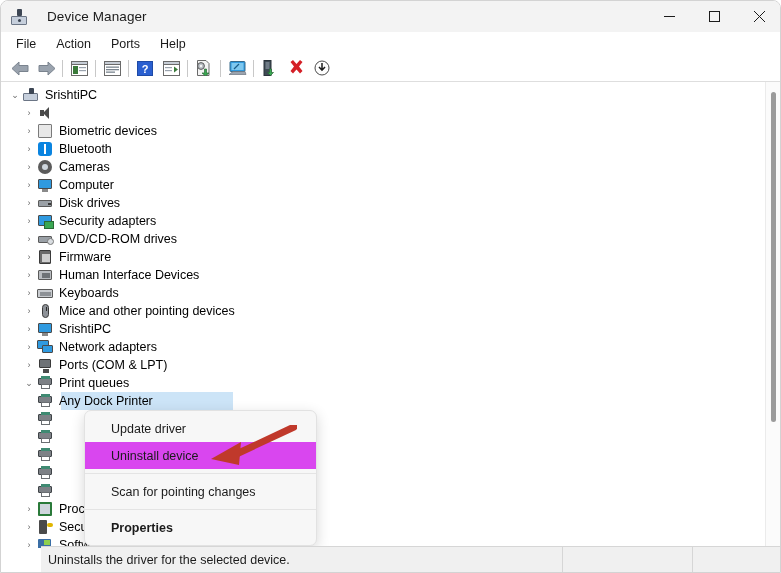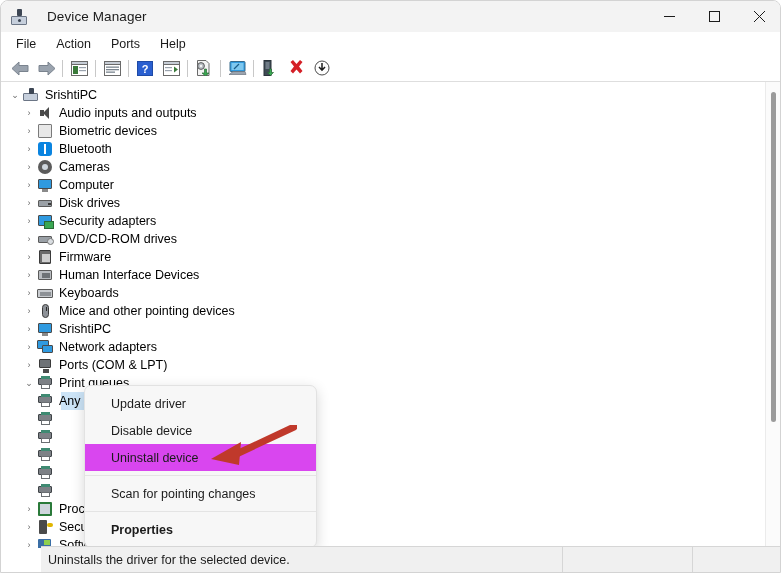--- a/index.html
+++ b/index.html
@@ -180,21 +180,21 @@
     border-left: 1px solid #ebebeb;
   }
   .scroll-thumb {
     position: absolute; left: 5px; top: 10px;
     width: 5px; height: 330px;
     background: #9b9b9b; border-radius: 3px;
   }
 
   
   .ctxmenu {
-    position: absolute; left: 83px; top: 384px;
+    position: absolute; left: 83px; top: 409px;
     width: 233px;
     background: #f7f7f7;
     border: 1px solid #e2e2e2;
     border-radius: 7px;
     box-shadow: 0 4px 14px rgba(0,0,0,.16);
     padding: 4px 0;
     z-index: 30;
     overflow: hidden;
   }
   .ctx-item {
@@ -369,21 +369,20 @@
       <span class="ico">
           <i class="i-pc-b"></i>
           <i class="i-pc-c"></i>
         </span>
       <span class="lbl">SrishtiPC</span>
     </div>
 
     <div class="row d1">
       <span class="chev">›</span>
       <span class="ico"><i class="i-speaker"></i></span>
-      <span class="lbl">Audio inputs and outputs</span>
     </div>
 
     <div class="row d1">
       <span class="chev">›</span>
       <span class="ico">
           <i class="i-box"></i>
         </span>
       <span class="lbl">Biometric devices</span>
     </div>
 
@@ -576,21 +575,20 @@
       <span class="lbl">Software components</span>
     </div>
   </div>
 
   <div class="scrollbar">
     <div class="scroll-thumb"></div>
   </div>
 
   <div class="ctxmenu">
     <div class="ctx-item">Update driver</div>
-    <div class="ctx-item">Disable device</div>
     <div class="ctx-item highlight">Uninstall device</div>
     <div class="ctx-sep"></div>
     <div class="ctx-item">Scan for pointing changes</div>
     <div class="ctx-sep"></div>
     <div class="ctx-item bold">Properties</div>
   </div>
 
   <div class="arrow-anno">
     <svg width="100" height="44" viewBox="0 0 100 44">
       <path d="M97 2 L33 32" stroke="#c0392b" stroke-width="7" stroke-linecap="round" fill="none"></path>

